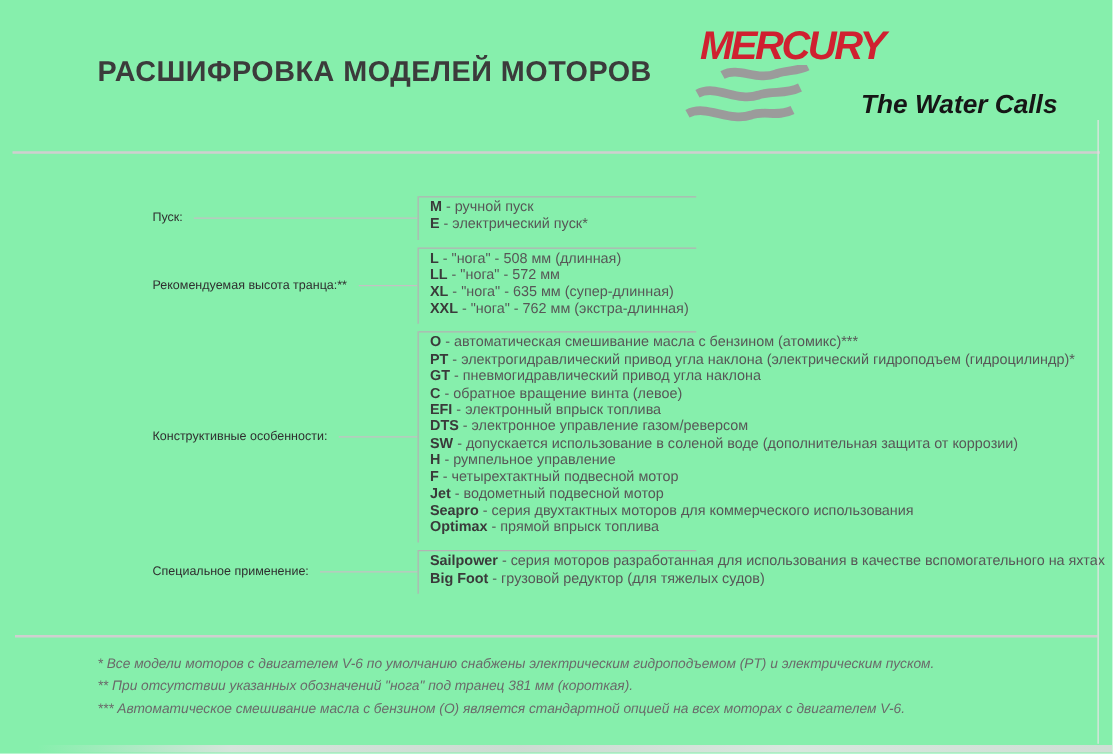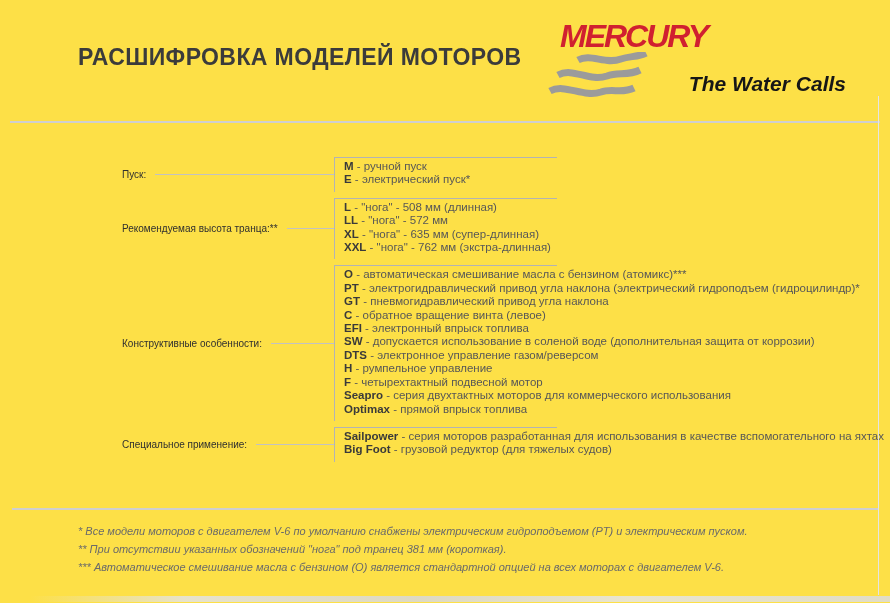--- a/index.html
+++ b/index.html
@@ -1,17 +1,17 @@
 <!DOCTYPE html>
 <html><head>
 <meta charset="utf-8">
 <style>
   html,body{margin:0;padding:0;background:#ffffff;}
   body{font-family:"Liberation Sans", sans-serif;}
-  .page{position:relative;width:890px;height:603px;background:#fde047;overflow:hidden;}
+  .page{position:relative;width:890px;height:603px;background:#86efac;overflow:hidden;}
 
   
   .title{position:absolute;left:78px;top:44px;font-size:23px;font-weight:bold;
          color:#3b3b3b;letter-spacing:0.4px;}
   .logo{position:absolute;left:548px;top:24px;width:300px;height:76px;}
   .logo .wave{position:absolute;left:0;top:28px;}
   .brand{position:absolute;left:12px;top:-6px;font-size:32px;font-weight:bold;
          font-style:italic;color:#d02030;letter-spacing:-2px;white-space:nowrap;}
   .tagline{position:absolute;right:2px;top:48px;font-size:21px;font-weight:bold;
            font-style:italic;color:#161616;white-space:nowrap;}
@@ -96,24 +96,25 @@
       <div class="sec-left">
         <span class="sec-label">Конструктивные особенности:</span>
         <span class="sec-line"></span>
       </div>
       <div class="items-box">
           <div class="item"><span class="code">O</span><span class="desc"> - автоматическая смешивание масла с бензином (атомикс)***</span></div>
           <div class="item"><span class="code">PT</span><span class="desc"> - электрогидравлический привод угла наклона (электрический гидроподъем (гидроцилиндр)*</span></div>
           <div class="item"><span class="code">GT</span><span class="desc"> - пневмогидравлический привод угла наклона</span></div>
           <div class="item"><span class="code">C</span><span class="desc"> - обратное вращение винта (левое)</span></div>
           <div class="item"><span class="code">EFI</span><span class="desc"> - электронный впрыск топлива</span></div>
+          <div class="item"><span class="code">DTS</span><span class="desc"> - электронное управление газом/реверсом</span></div>
           <div class="item"><span class="code">SW</span><span class="desc"> - допускается использование в соленой воде (дополнительная защита от коррозии)</span></div>
-          <div class="item"><span class="code">DTS</span><span class="desc"> - электронное управление газом/реверсом</span></div>
           <div class="item"><span class="code">H</span><span class="desc"> - румпельное управление</span></div>
           <div class="item"><span class="code">F</span><span class="desc"> - четырехтактный подвесной мотор</span></div>
+          <div class="item"><span class="code">Jet</span><span class="desc"> - водометный подвесной мотор</span></div>
           <div class="item"><span class="code">Seapro</span><span class="desc"> - серия двухтактных моторов для коммерческого использования</span></div>
           <div class="item"><span class="code">Optimax</span><span class="desc"> - прямой впрыск топлива</span></div>
         </div>
     </div>
 
     <div class="section">
       <div class="sec-left">
         <span class="sec-label">Специальное применение:</span>
         <span class="sec-line"></span>
       </div>

